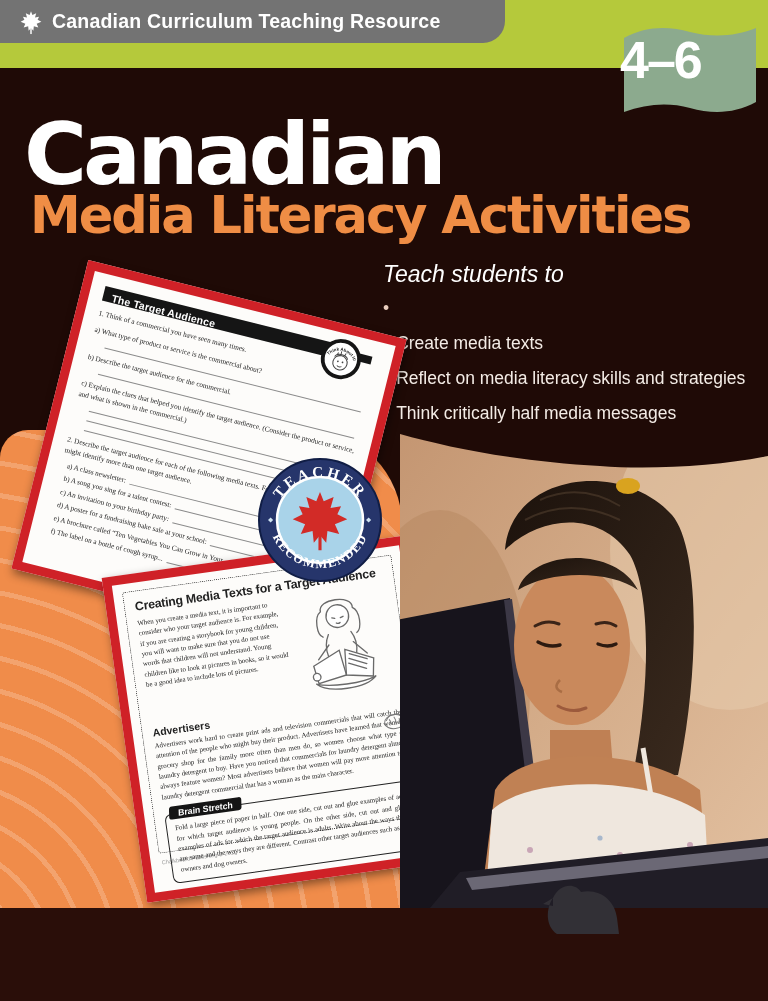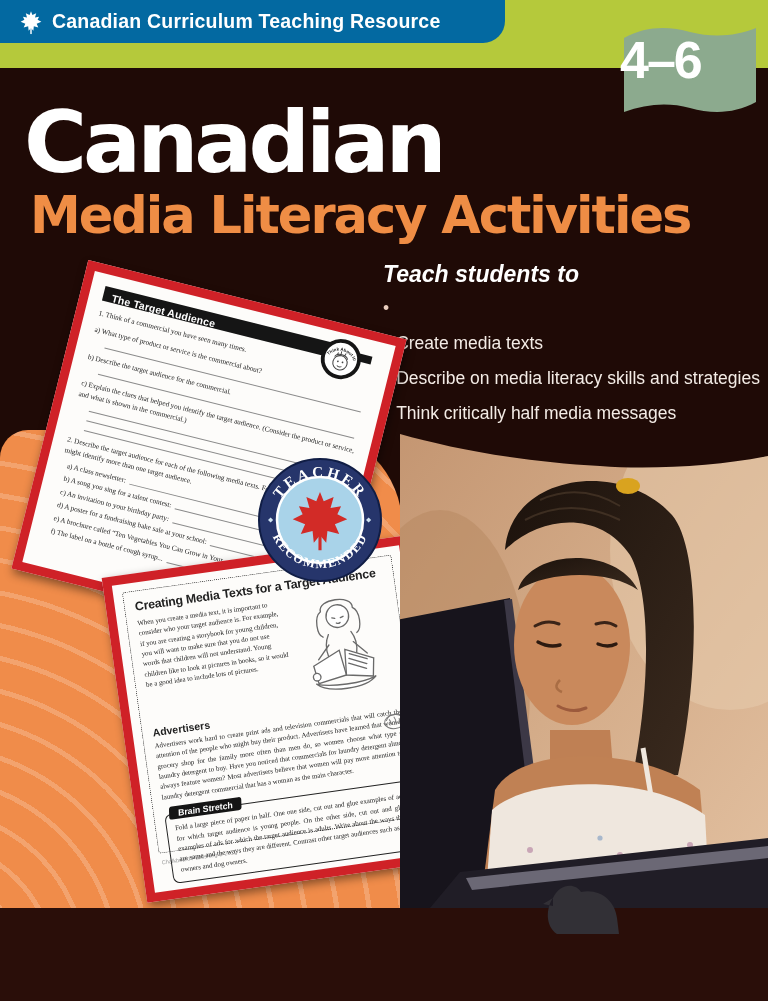--- a/index.html
+++ b/index.html
@@ -1,39 +1,39 @@
 <!DOCTYPE html>
 <html><head>
 <meta charset="utf-8">
 <style>
   html,body{margin:0;padding:0;background:#111;}
   .cover{position:relative;width:768px;height:1001px;overflow:hidden;
          background:#1f0a06;font-family:"Liberation Sans",sans-serif;}
 
   
   .lime-strip{position:absolute;left:0;top:0;width:768px;height:68px;background:#b5c93b;}
-  .red-banner{position:absolute;left:0;top:0;width:505px;height:43px;background:#0369a1;
+  .red-banner{position:absolute;left:0;top:0;width:505px;height:43px;background:#737373;
               border-radius:0 0 22px 0;display:flex;align-items:center;}
   .red-banner .leaf{width:26px;height:26px;margin:0 8px 0 18px;flex:0 0 auto;}
   .red-banner .label{color:#fff;font-size:19.5px;font-weight:bold;letter-spacing:.2px;white-space:nowrap;}
 
   .flag{position:absolute;left:620px;top:22px;width:140px;height:102px;}
   .flag svg{position:absolute;left:0;top:0;}
   .flag .grade{position:absolute;left:0;top:8px;width:140px;
                color:#fff;font-size:52px;font-weight:bold;letter-spacing:-2px;}
 
   
-  .title1{position:absolute;left:24px;top:92px;color:#fff;font-size:86px;font-weight:bold;
+  .title1{position:absolute;left:24px;top:104px;color:#fff;font-size:86px;font-weight:bold;
           letter-spacing:-4px;font-family:"DejaVu Sans","Liberation Sans",sans-serif;}
   .title2{position:absolute;left:30px;top:186px;color:#ef8d45;font-size:51px;font-weight:bold;
           letter-spacing:-2px;font-family:"DejaVu Sans","Liberation Sans",sans-serif;white-space:nowrap;}
 
   
   .teach{position:absolute;left:383px;top:261px;width:380px;color:#f4ece6;}
-  .teach h2{margin:0 0 10px 0;font-size:23px;font-style:italic;font-weight:bold;color:#fff;}
+  .teach h2{margin:0 0 10px 0;font-size:23px;font-style:italic;font-weight:normal;color:#fff;}
   .teach ul{list-style:none;margin:0;padding:0;}
   .teach li{font-size:17.5px;margin-bottom:15px;display:flex;line-height:1.15;}
   .teach .bullet{margin-right:7px;color:#e9cdbd;}
 
   
   .orange-panel{position:absolute;left:0;top:430px;width:402px;height:480px;
      background:
        repeating-radial-gradient(circle at -18% 112%,
          rgba(255,255,255,0) 0 27px, rgba(255,255,255,.20) 27px 32px),
        #f08c4a;
@@ -121,21 +121,21 @@
     <ul>
       <li>
           <span class="bullet">•</span>
         </li>
       <li>
           <span class="bullet">•</span>
           <span>Create media texts</span>
         </li>
       <li>
           <span class="bullet">•</span>
-          <span>Describe on media literacy skills and strategies</span>
+          <span>Reflect on media literacy skills and strategies</span>
         </li>
       <li>
           <span class="bullet">•</span>
           <span>Think critically half media messages</span>
         </li>
     </ul>
   </div>
 
   <div class="orange-panel"></div>
 

